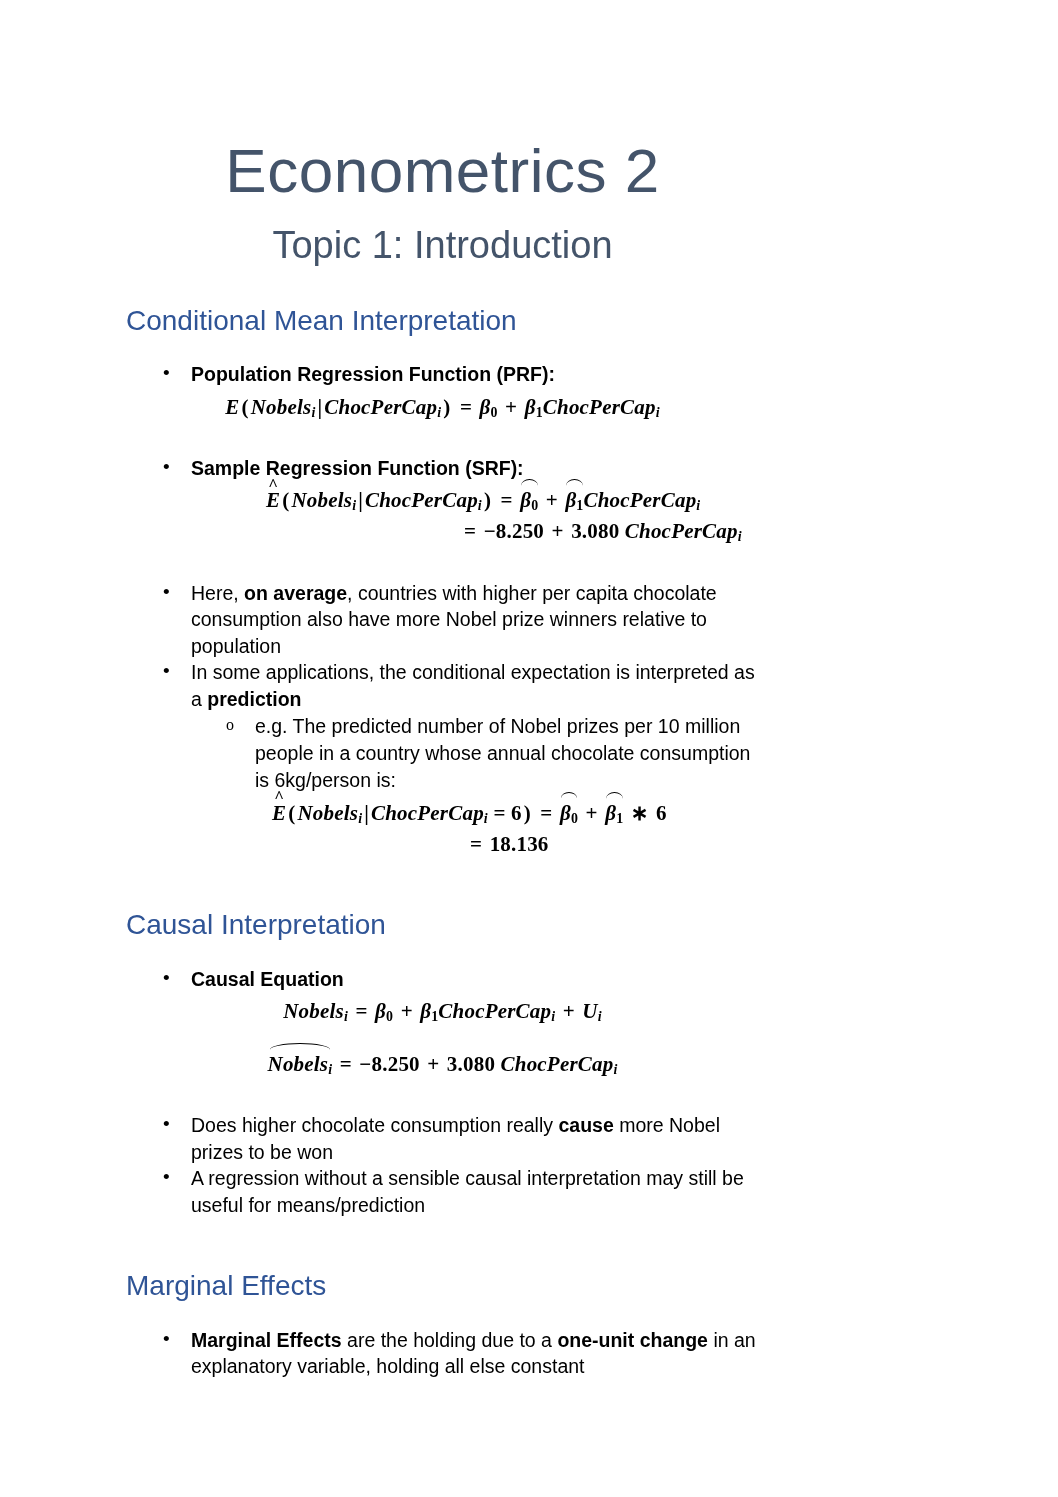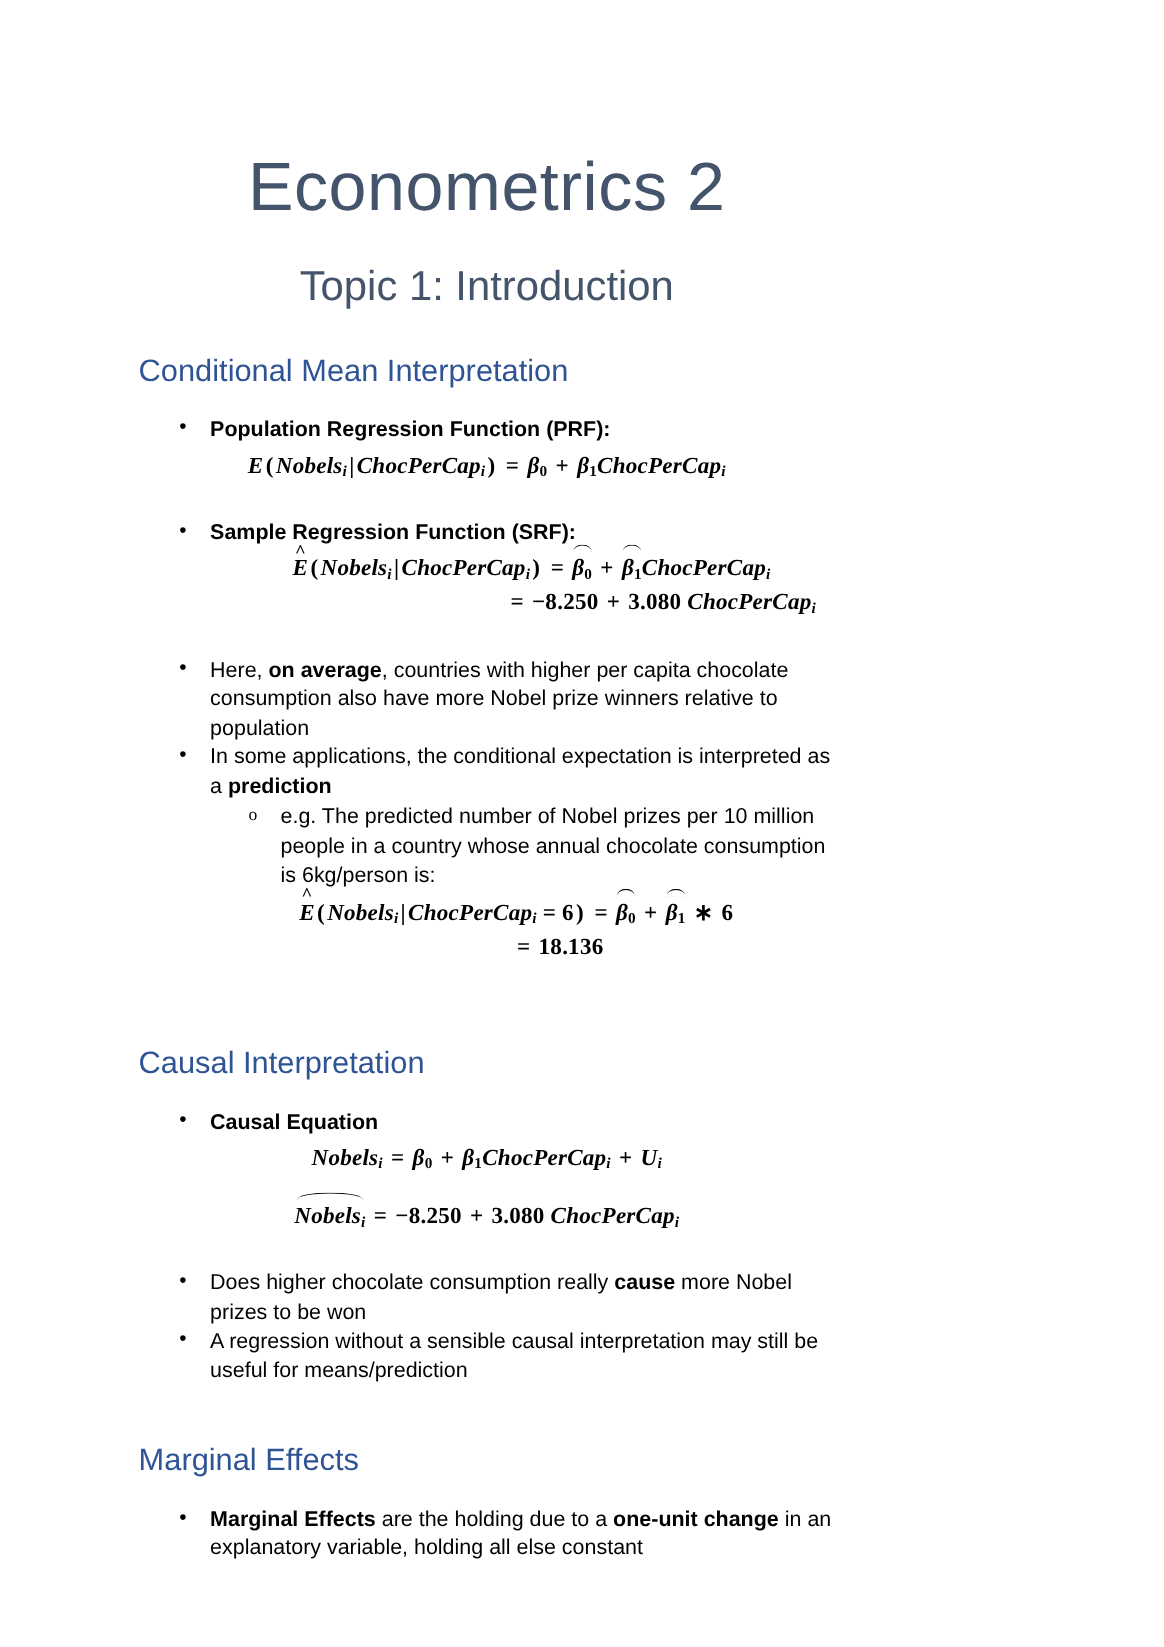--- a/index.html
+++ b/index.html
@@ -35,36 +35,36 @@
     margin: 0;
     padding-top: 138px;
     font-family: "Liberation Sans", sans-serif;
   }
   .doc-subtitle {
     text-align: center;
     color: #44546A;
     font-size: 38px;
     font-weight: 400;
     line-height: 1.1;
-    margin: 16px;
+    margin: 0;
     padding-top: 22px;
     font-family: "Liberation Sans", sans-serif;
   }
 
   
   .section-heading {
     color: #2F5496;
     font-size: 28px;
     font-weight: 400;
     line-height: 1.15;
     margin: 0;
     font-family: "Liberation Sans", sans-serif;
   }
   .h-conditional { margin-top: 38px; }
-  .h-causal      { margin-top: 75px; }
+  .h-causal      { margin-top: 50px; }
   .h-marginal    { margin-top: 52px; }
 
   
   ul.bullets {
     list-style: none;
     margin: 0;
     padding: 0;
   }
   li.bullet {
     position: relative;

